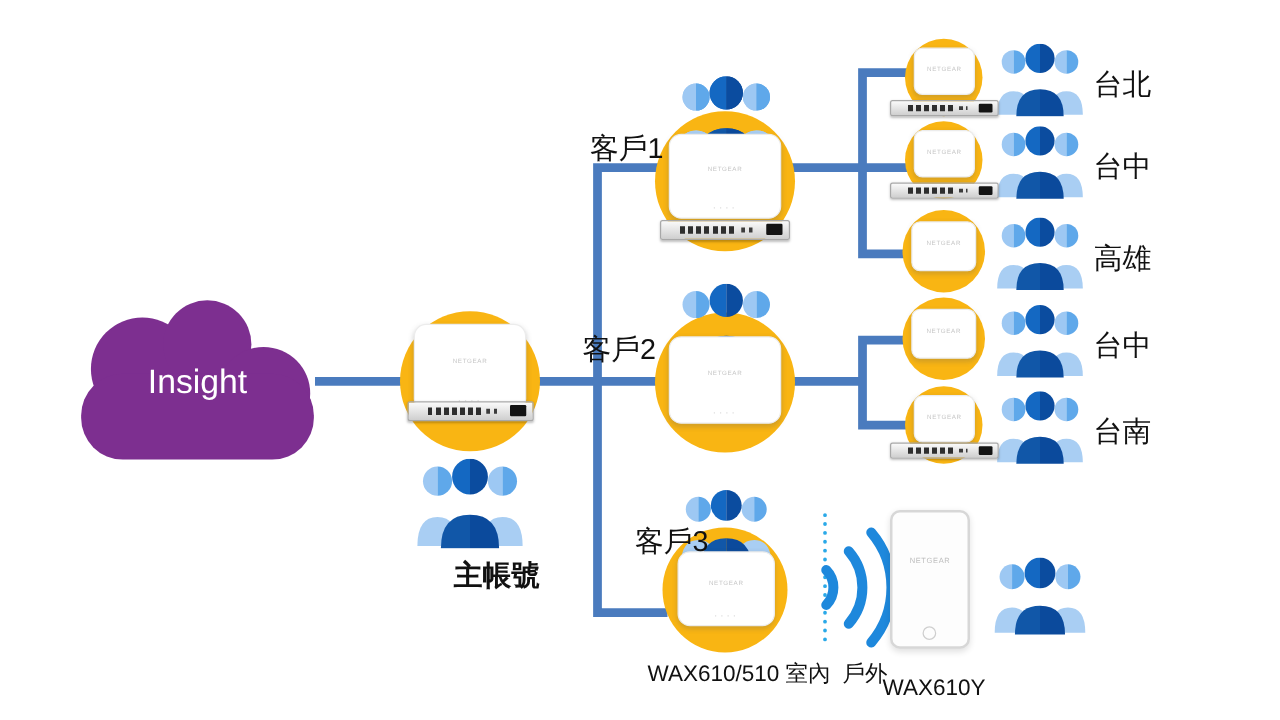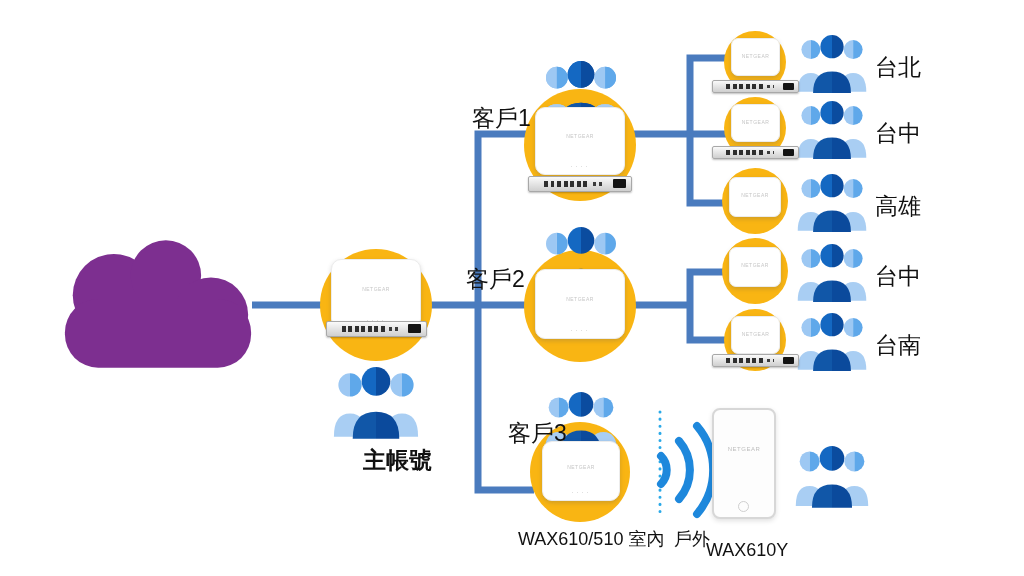--- a/index.html
+++ b/index.html
@@ -68,20 +68,21 @@
   </svg>
 
   <svg class="abs" style="left:60px; top:228px; z-index:1;" width="196" height="148" viewBox="0 0 200 150">
     <g fill="#7D2F90">
       <circle cx="55" cy="68" r="42"></circle>
       <circle cx="108" cy="48" r="36"></circle>
       <circle cx="154" cy="88" r="38"></circle>
       <rect x="5" y="72" width="190" height="70" rx="34"></rect>
     </g>
   </svg>
+  <div id="cloud-label" class="abs" style="left:60px; top:290px; width:196px; text-align:center;">Insight</div>
 
   <div class="abs circle" style="left:320px; top:249px; width:112px; height:112px;"></div>
   <div class="abs ap" style="left:331px; top:259px; width:90px; height:70px;">
     <div class="brand">NETGEAR</div>
     <div class="dots">····</div>
   </div>
   <div class="abs switch" style="left:326px; top:321px; width:101px; height:16px;">
     <div class="ports"></div>
       <div class="sfp"></div>
       <div class="uplink"></div>

